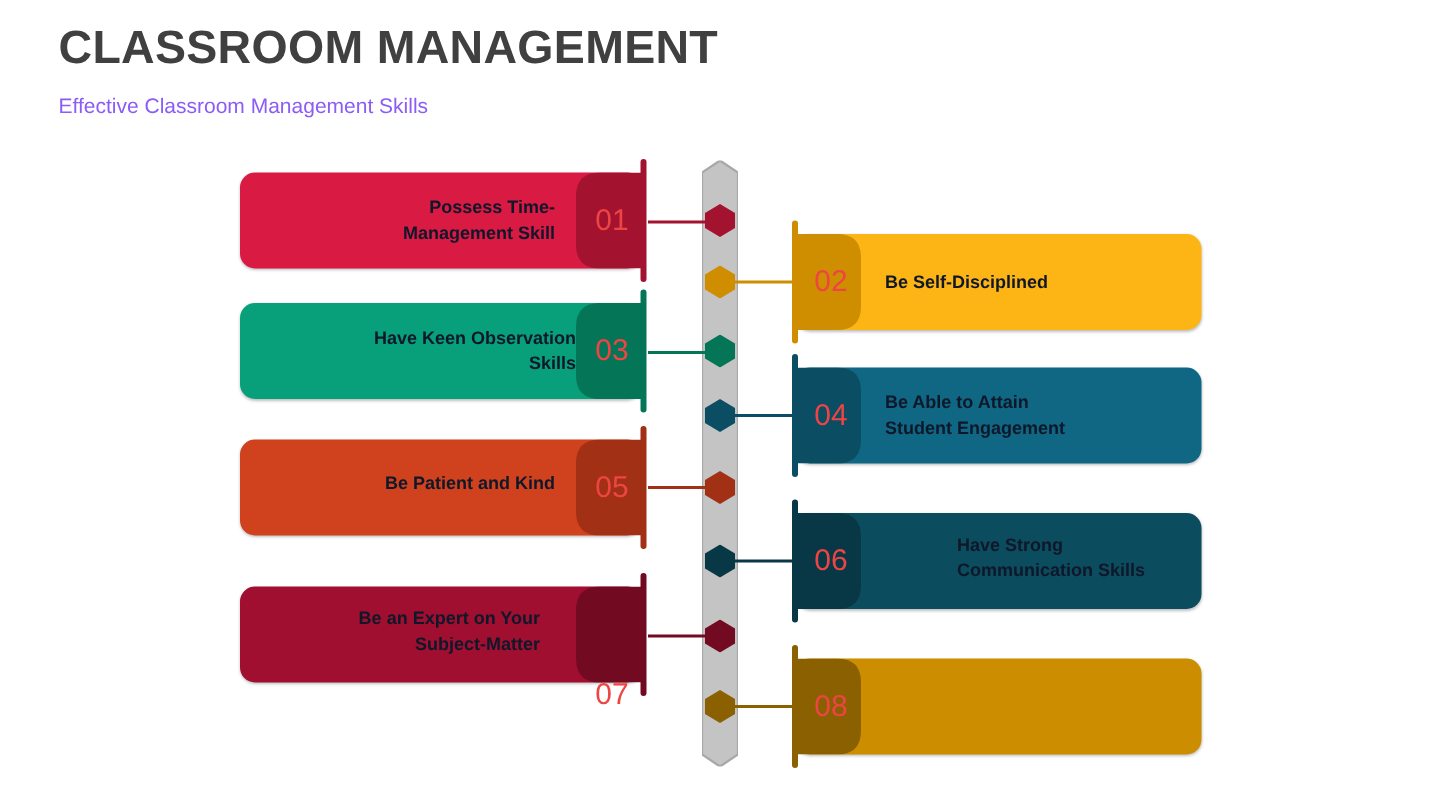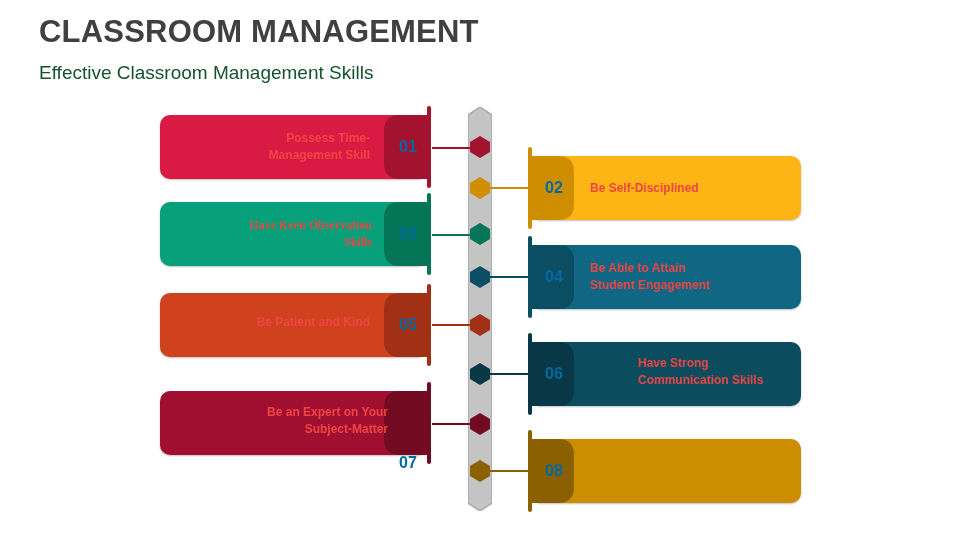--- a/index.html
+++ b/index.html
@@ -1,29 +1,29 @@
 <!DOCTYPE html>
 <html><head>
   <meta charset="utf-8">
   <style>
     html, body { margin:0; padding:0; }
     body { width:960px; height:540px; background:#ffffff; position:relative; overflow:hidden;
            font-family:"Liberation Sans", "DejaVu Sans", sans-serif; }
     .title { position:absolute; left:39px; top:14px; font-size:31px; font-weight:bold; color:#404040; letter-spacing:0.2px; }
-    .subtitle { position:absolute; left:39px; top:62px; font-size:19px; color:#14532d; }
+    .subtitle { position:absolute; left:39px; top:62px; font-size:14px; color:#8b5cf6; }
 
     .spine { position:absolute; left:468px; top:107px; width:24px; height:404px; }
 
     .card { position:absolute; height:64px; }
     .card .body { position:absolute; top:0; height:64px; border-radius:10px; box-shadow:0 1px 2px rgba(0,0,0,0.25); }
     .card .tab { position:absolute; top:0; width:44px; height:64px; }
     .card .num { position:absolute; top:0; height:64px; width:44px; display:flex; align-items:center; justify-content:center;
-                 color:#0369a1; font-weight:bold; font-size:16px; }
+                 color:#ef4444; font-weight:normal; font-size:20px; }
     .card .bar { position:absolute; top:-9px; width:4px; height:82px; border-radius:2px; }
-    .card .label { position:absolute; top:0; height:64px; display:flex; align-items:center; color:#ef4444; font-weight:bold; font-size:12px; line-height:17px; }
+    .card .label { position:absolute; top:0; height:64px; display:flex; align-items:center; color:#0f172a; font-weight:bold; font-size:12px; line-height:17px; }
     .card.left .label { justify-content:flex-end; text-align:right; }
     .card.right .label { justify-content:flex-start; text-align:left; }
     .conn { position:absolute; height:2px; }
     .hex { position:absolute; width:20px; height:22px; }
   </style>
 </head>
 <body>
 
 <div class="title">CLASSROOM MANAGEMENT</div>
 <div class="subtitle">Effective Classroom Management Skills</div>
@@ -64,21 +64,21 @@
     <polygon points="10,0 20,6 20,16 10,22 0,16 0,6" fill="#CF8E00"></polygon>
   </svg>
 
 <div class="card left" style="left:160px; top:202px; width:272px;">
   <div class="body" style="left:0; width:268px; background:#07A07A;"></div>
   <svg class="tab" style="left:224px;" viewBox="0 0 44 64">
       <path d="M16,0 H44 V64 H16 Q0,64 0,48 V16 Q0,0 16,0 Z" fill="#047556"></path>
     </svg>
   <div class="num" style="left:226px;">03</div>
   <div class="bar" style="left:267px; background:#047556;"></div>
-  <div class="label" style="left:20px; width:192px;font-family:Liberation Serif, serif;">
+  <div class="label" style="left:32px; width:192px;">
       <div><span>Have Keen Observation</span><br><span>Skills</span></div>
     </div>
 </div>
 <div class="conn" style="left:432px; top:234px; width:40px; background:#047556;"></div>
 <svg class="hex" style="left:470px; top:223px;" viewBox="0 0 20 22">
     <polygon points="10,0 20,6 20,16 10,22 0,16 0,6" fill="#047556"></polygon>
   </svg>
 
 <div class="card right" style="left:528px; top:245px; width:273px;">
   <div class="body" style="left:2px; width:271px; background:#0F6783;"></div>
@@ -128,21 +128,21 @@
     <polygon points="10,0 20,6 20,16 10,22 0,16 0,6" fill="#083845"></polygon>
   </svg>
 
 <div class="card left" style="left:160px; top:391px; width:272px;">
   <div class="body" style="left:0; width:268px; background:#A10F30;"></div>
   <svg class="tab" style="left:224px;" viewBox="0 0 44 64">
       <path d="M16,0 H44 V64 H16 Q0,64 0,48 V16 Q0,0 16,0 Z" fill="#720A22"></path>
     </svg>
   <div class="num" style="left:226px;margin-top:40px;">07</div>
   <div class="bar" style="left:267px; background:#720A22;"></div>
-  <div class="label" style="left:36px; width:192px; height:60px;">
+  <div class="label" style="left:8px; width:192px; height:60px;">
       <div><span>Be an Expert on Your</span><br><span>Subject-Matter</span></div>
     </div>
 </div>
 <div class="conn" style="left:432px; top:423px; width:40px; background:#720A22;"></div>
 <svg class="hex" style="left:470px; top:413px;" viewBox="0 0 20 22">
     <polygon points="10,0 20,6 20,16 10,22 0,16 0,6" fill="#720A22"></polygon>
   </svg>
 
 <div class="card right" style="left:528px; top:439px; width:248px;">
   <div class="body" style="left:2px; width:271px; background:#CC8E00;"></div>

